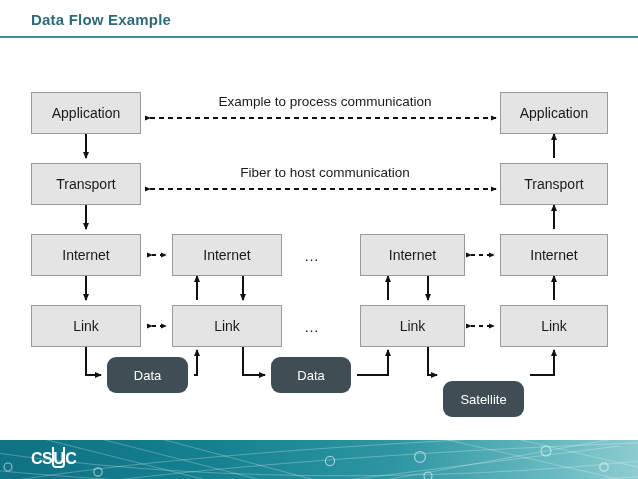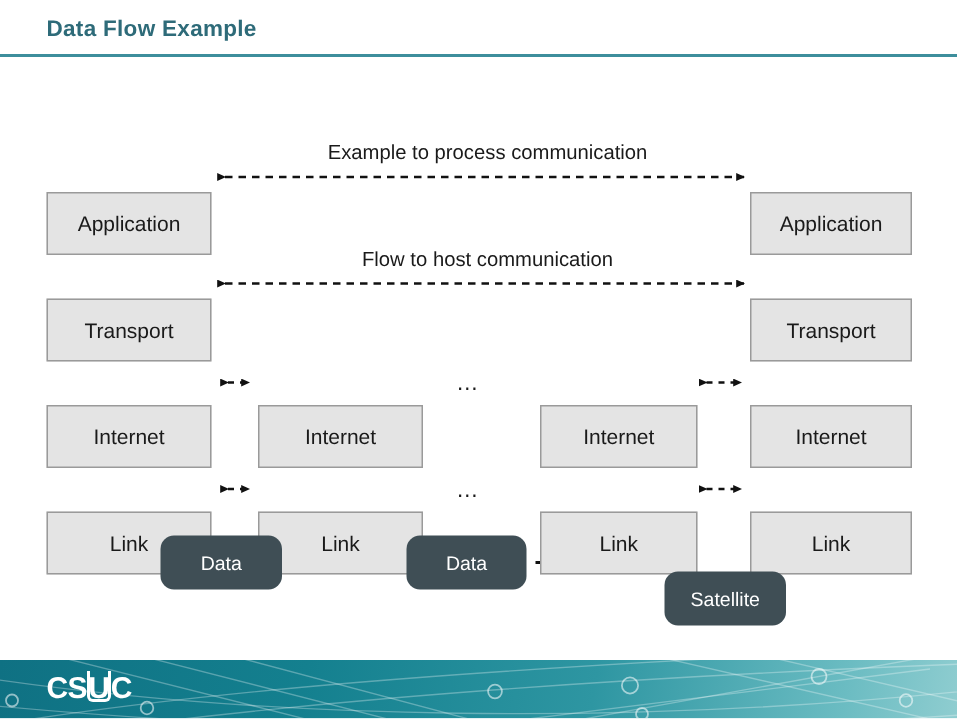--- a/index.html
+++ b/index.html
@@ -58,21 +58,20 @@
     position: absolute;
     background: #e4e4e4;
     border: 1px solid #9a9a9a;
     box-sizing: border-box;
     display: flex;
     align-items: center;
     justify-content: center;
     font-size: 14px;
     color: #1a1a1a;
     white-space: nowrap;
-    margin-top: 36px;
   }
   .media-box {
     position: absolute;
     background: #3f4e55;
     border-radius: 9px;
     box-sizing: border-box;
     display: flex;
     align-items: center;
     justify-content: center;
     font-size: 13px;
@@ -108,21 +107,21 @@
   }
   #footer-art {
     position: absolute;
     left: 0;
     top: 0;
   }
   #csuc-logo {
     position: absolute;
     left: 31px;
     top: 9px;
-    font-size: 20px;
+    font-size: 16px;
     font-weight: bold;
     color: #ffffff;
     letter-spacing: -0.5px;
     line-height: 20px;
     z-index: 4;
   }
   #csuc-logo .u-mark {
     position: relative;
     display: inline-block;
     padding: 0 1px;
@@ -199,21 +198,21 @@
         <line x1="471" y1="288" x2="494" y2="288" marker-start="url(#ah-s)" marker-end="url(#ah-s)"></line>
       </g>
 
       <g stroke="#111111" stroke-width="1.8" fill="none" stroke-dasharray="5 4">
         <line x1="150" y1="80" x2="496" y2="80" marker-start="url(#ah-s)" marker-end="url(#ah-s)"></line>
         <line x1="150" y1="151" x2="496" y2="151" marker-start="url(#ah-s)" marker-end="url(#ah-s)"></line>
       </g>
     </svg>
 
     <div class="comm-label" style="left:175px; top:56px; width:300px;">Example to process communication</div>
-    <div class="comm-label" style="left:175px; top:127px; width:300px;">Flow to host communication</div>
+    <div class="comm-label" style="left:175px; top:127px; width:300px;">Fiber to host communication</div>
 
     <div class="layer-box" style="left:31px; top:54px; width:110px; height:42px;">Application</div>
     <div class="layer-box" style="left:31px; top:125px; width:110px; height:42px;">Transport</div>
     <div class="layer-box" style="left:31px; top:196px; width:110px; height:42px;">Internet</div>
     <div class="layer-box" style="left:31px; top:267px; width:110px; height:42px;">Link</div>
 
     <div class="layer-box" style="left:172px; top:196px; width:110px; height:42px;">Internet</div>
     <div class="layer-box" style="left:172px; top:267px; width:110px; height:42px;">Link</div>
 
     <div class="ellipsis" style="left:296px; top:196px; width:32px; height:42px;">…</div>

